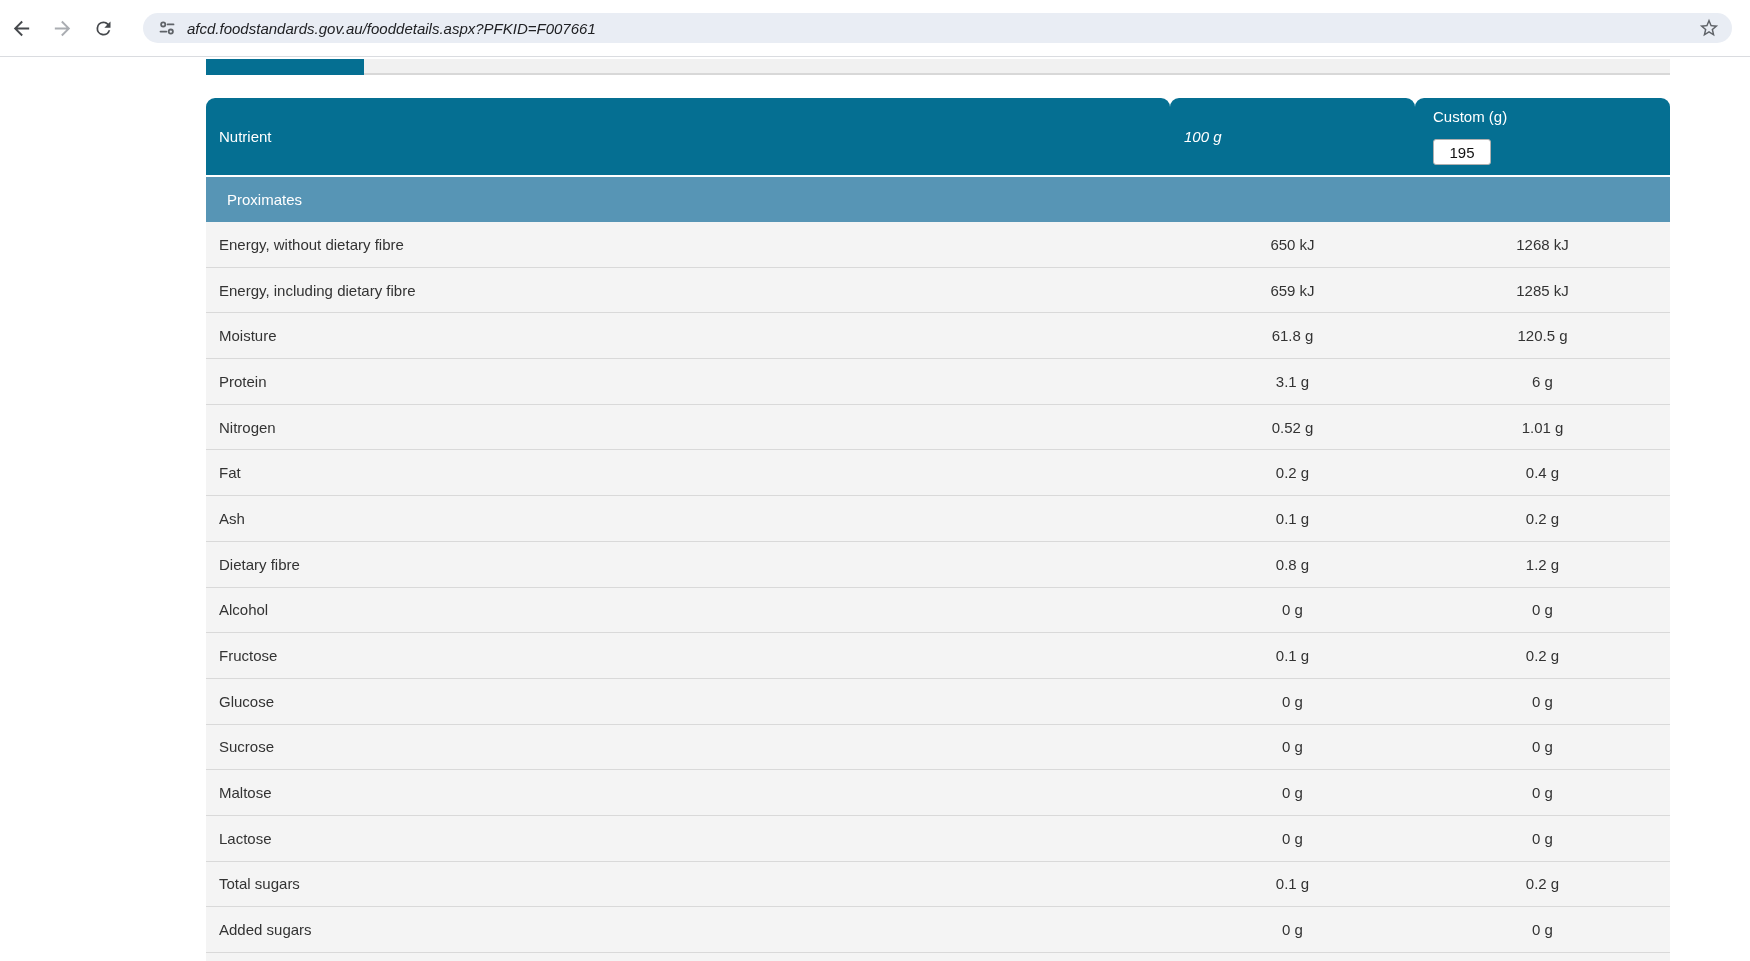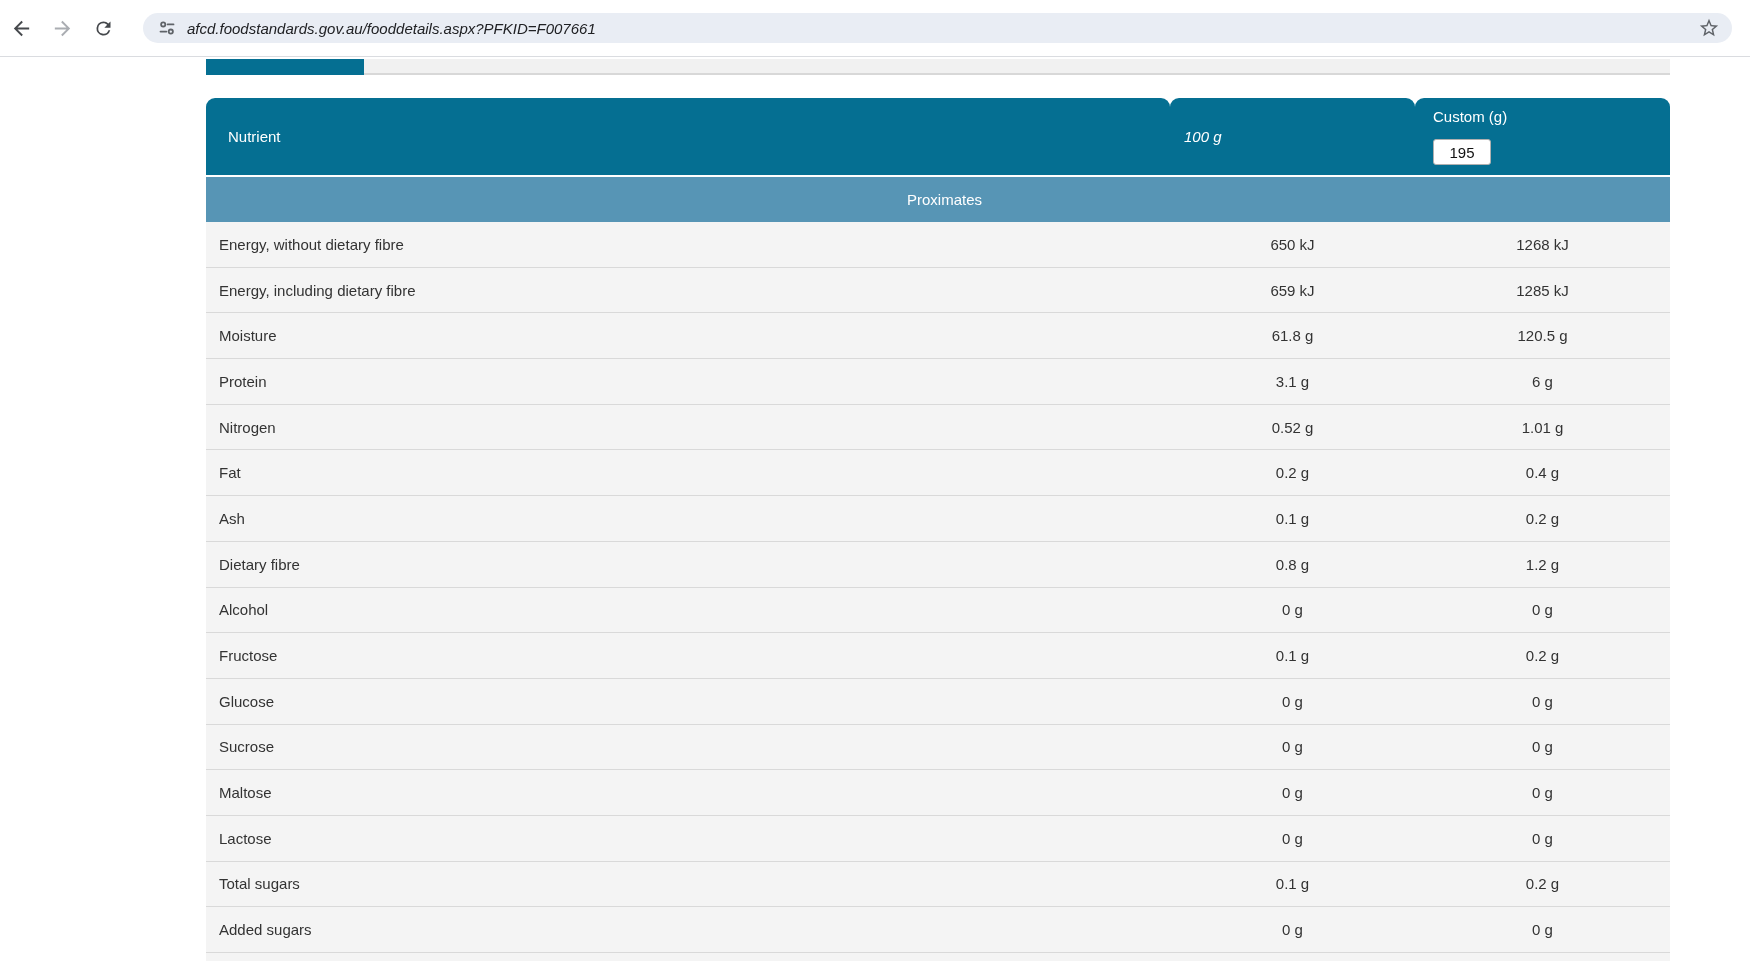--- a/index.html
+++ b/index.html
@@ -32,27 +32,27 @@
   
   .tabstrip{position:absolute;left:206px;top:59px;width:1464px;height:16px;}
   .tabstrip-rest{position:absolute;left:158px;right:0;top:0;height:16px;background:var(--stripbg);
                  border-bottom:2px solid var(--striplinecolor);}
   .active-tab{position:absolute;left:0;top:0;width:158px;height:16px;background:var(--teal);cursor:pointer;}
 
   
   .food-table{position:absolute;left:206px;top:98px;width:1464px;font-size:15px;color:var(--txt);}
   .thead{display:grid;grid-template-columns:1fr 245px 255px;height:77px;margin-bottom:2px;}
   .th{background:var(--teal);color:#fff;border-radius:9px 9px 0 0;display:flex;align-items:center;
-      padding-left:22px;}
+      padding-left:13px;}
   .th-100g{padding-left:14px;font-style:italic;}
   .th-custom{flex-direction:column;align-items:flex-start;justify-content:center;padding-left:18px;gap:14px;}
   .custom-input{width:58px;height:26px;border:1px solid #b0b0b0;border-radius:3px;text-align:center;
                 font-size:15px;font-family:"Liberation Sans",sans-serif;color:#111;background:#fff;}
   .section-row{height:45px;background:var(--section);color:#fff;display:flex;align-items:center;
-               padding-left:13px;justify-content:center;}
+               padding-left:21px;}
   .row{display:grid;grid-template-columns:1fr 245px 255px;height:45.7px;border-bottom:1px solid var(--rowline);
        background:var(--rowbg);align-items:center;}
   .cell-name{padding-left:13px;}
   .cell-val{text-align:center;}
   .sliver{height:9px;background:var(--rowbg);}
 </style>
 </head>
 <body>
 
 <div class="screen">

